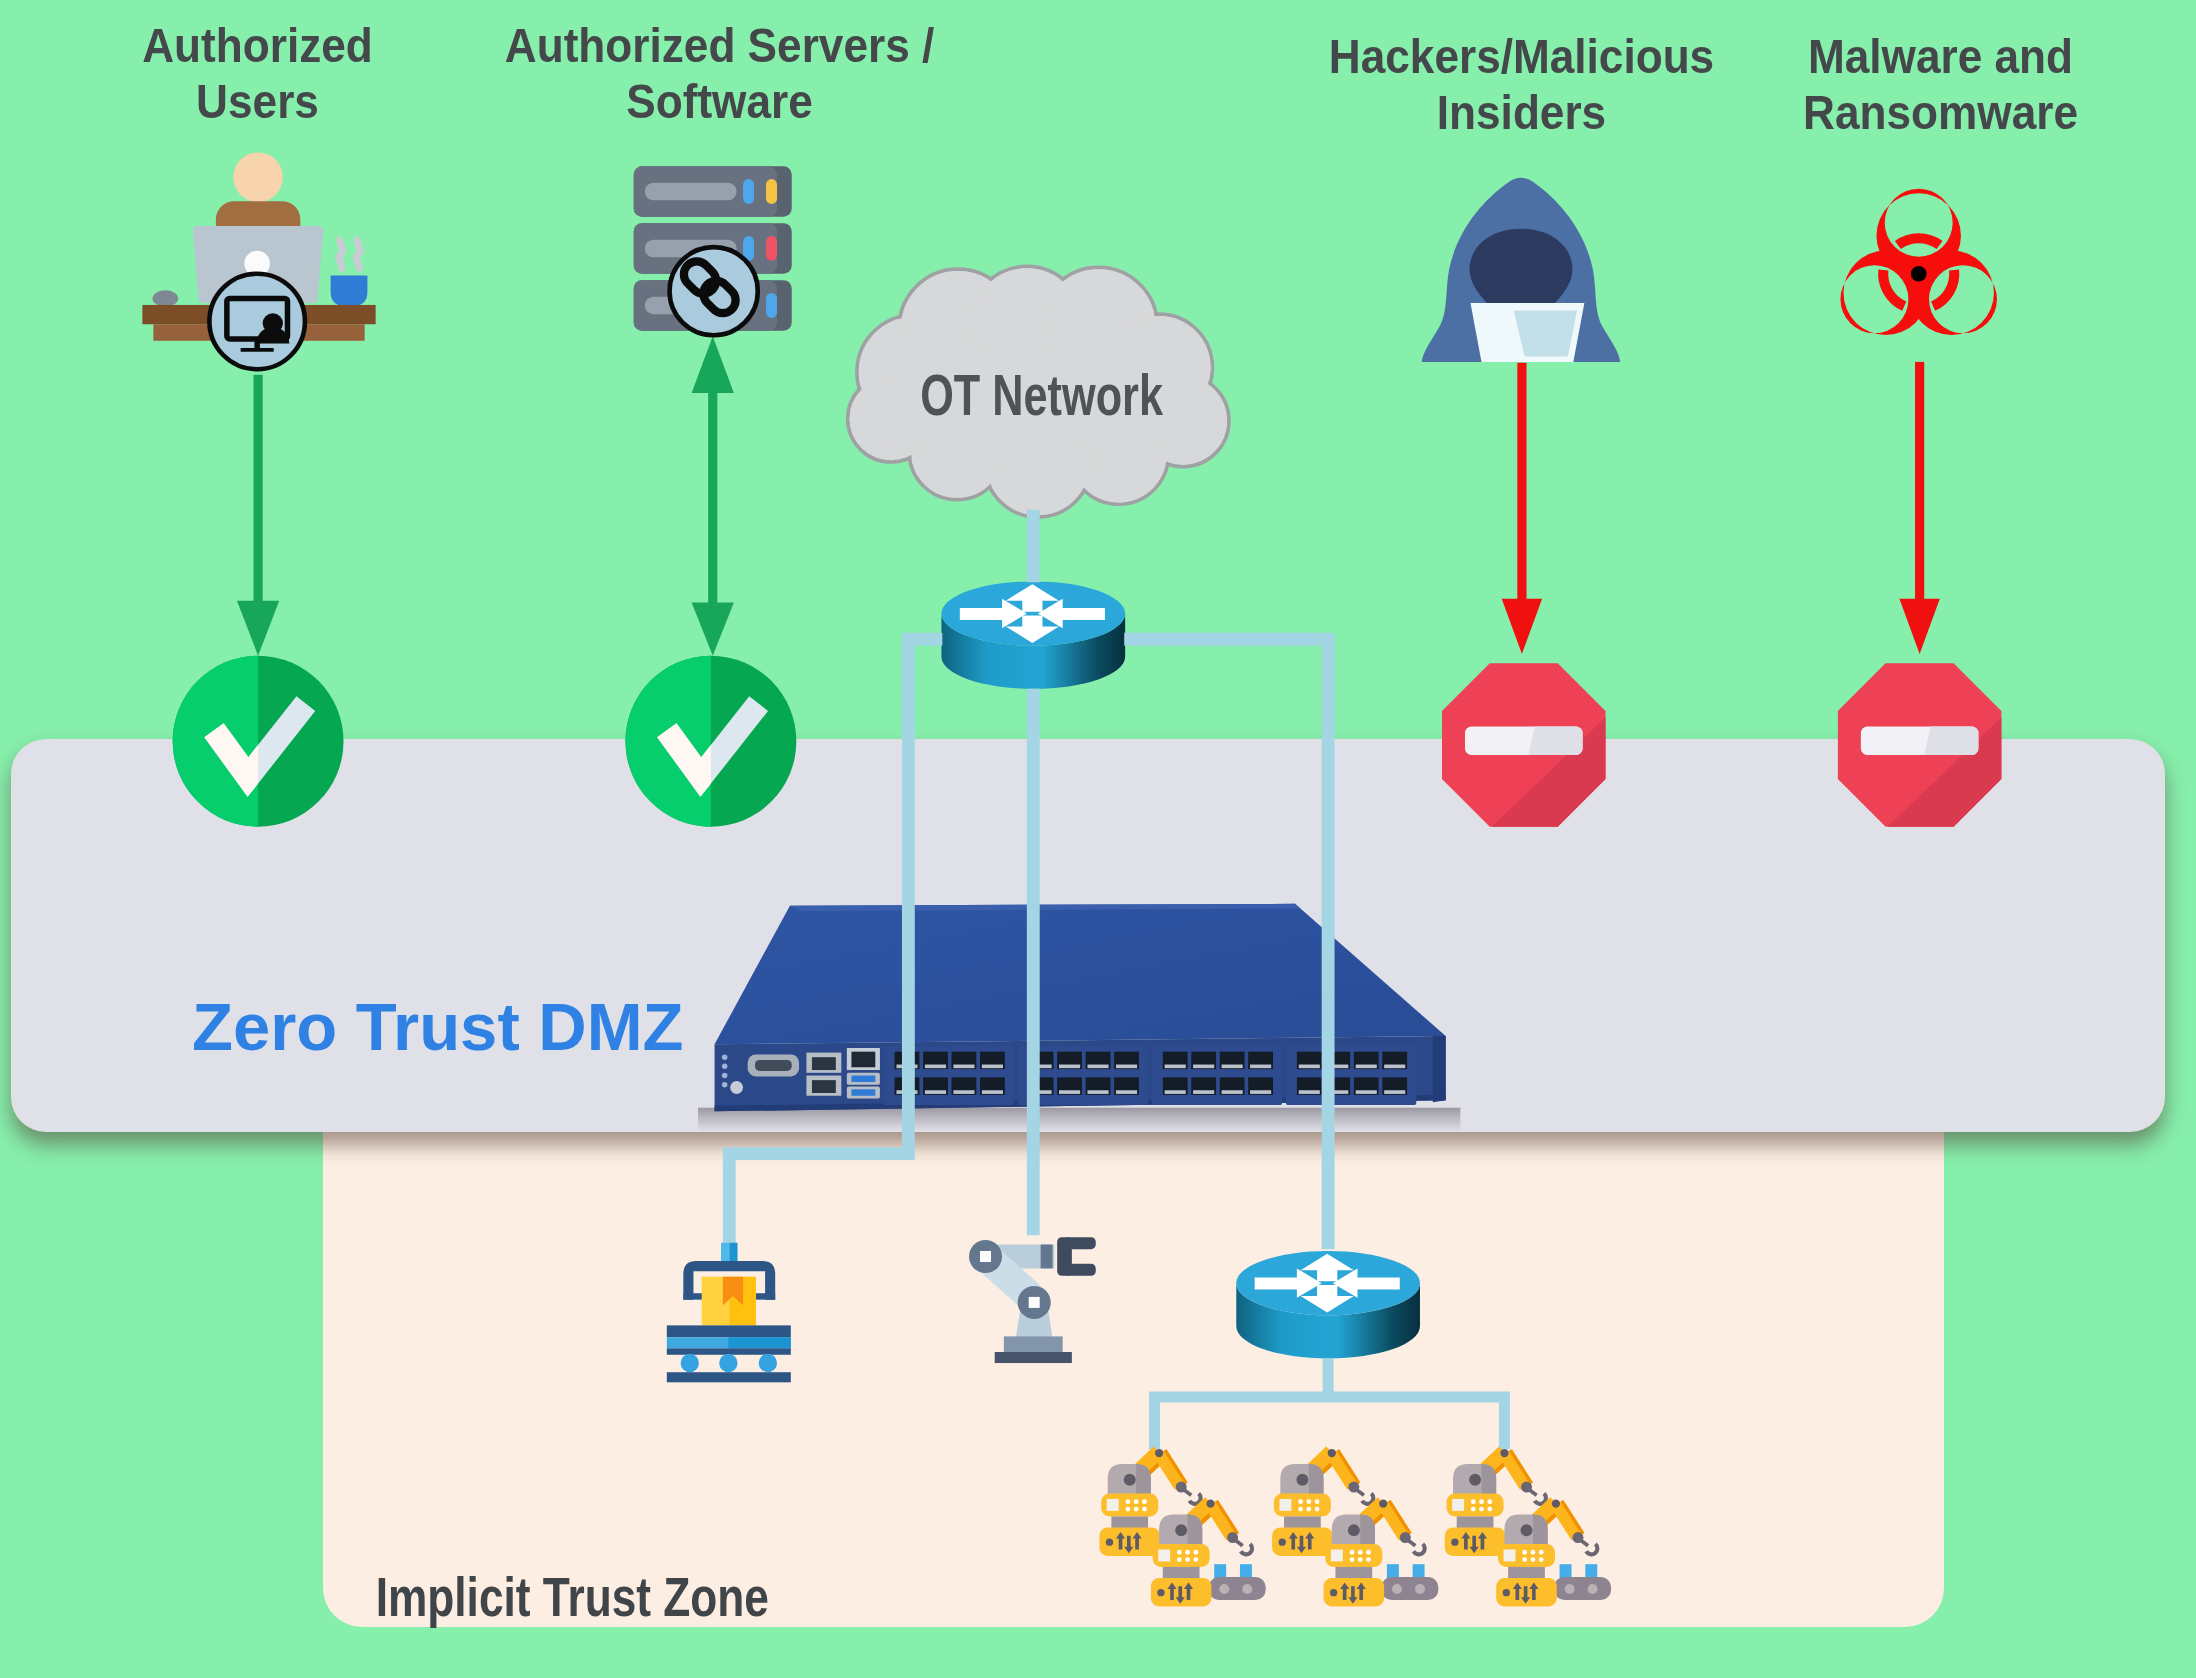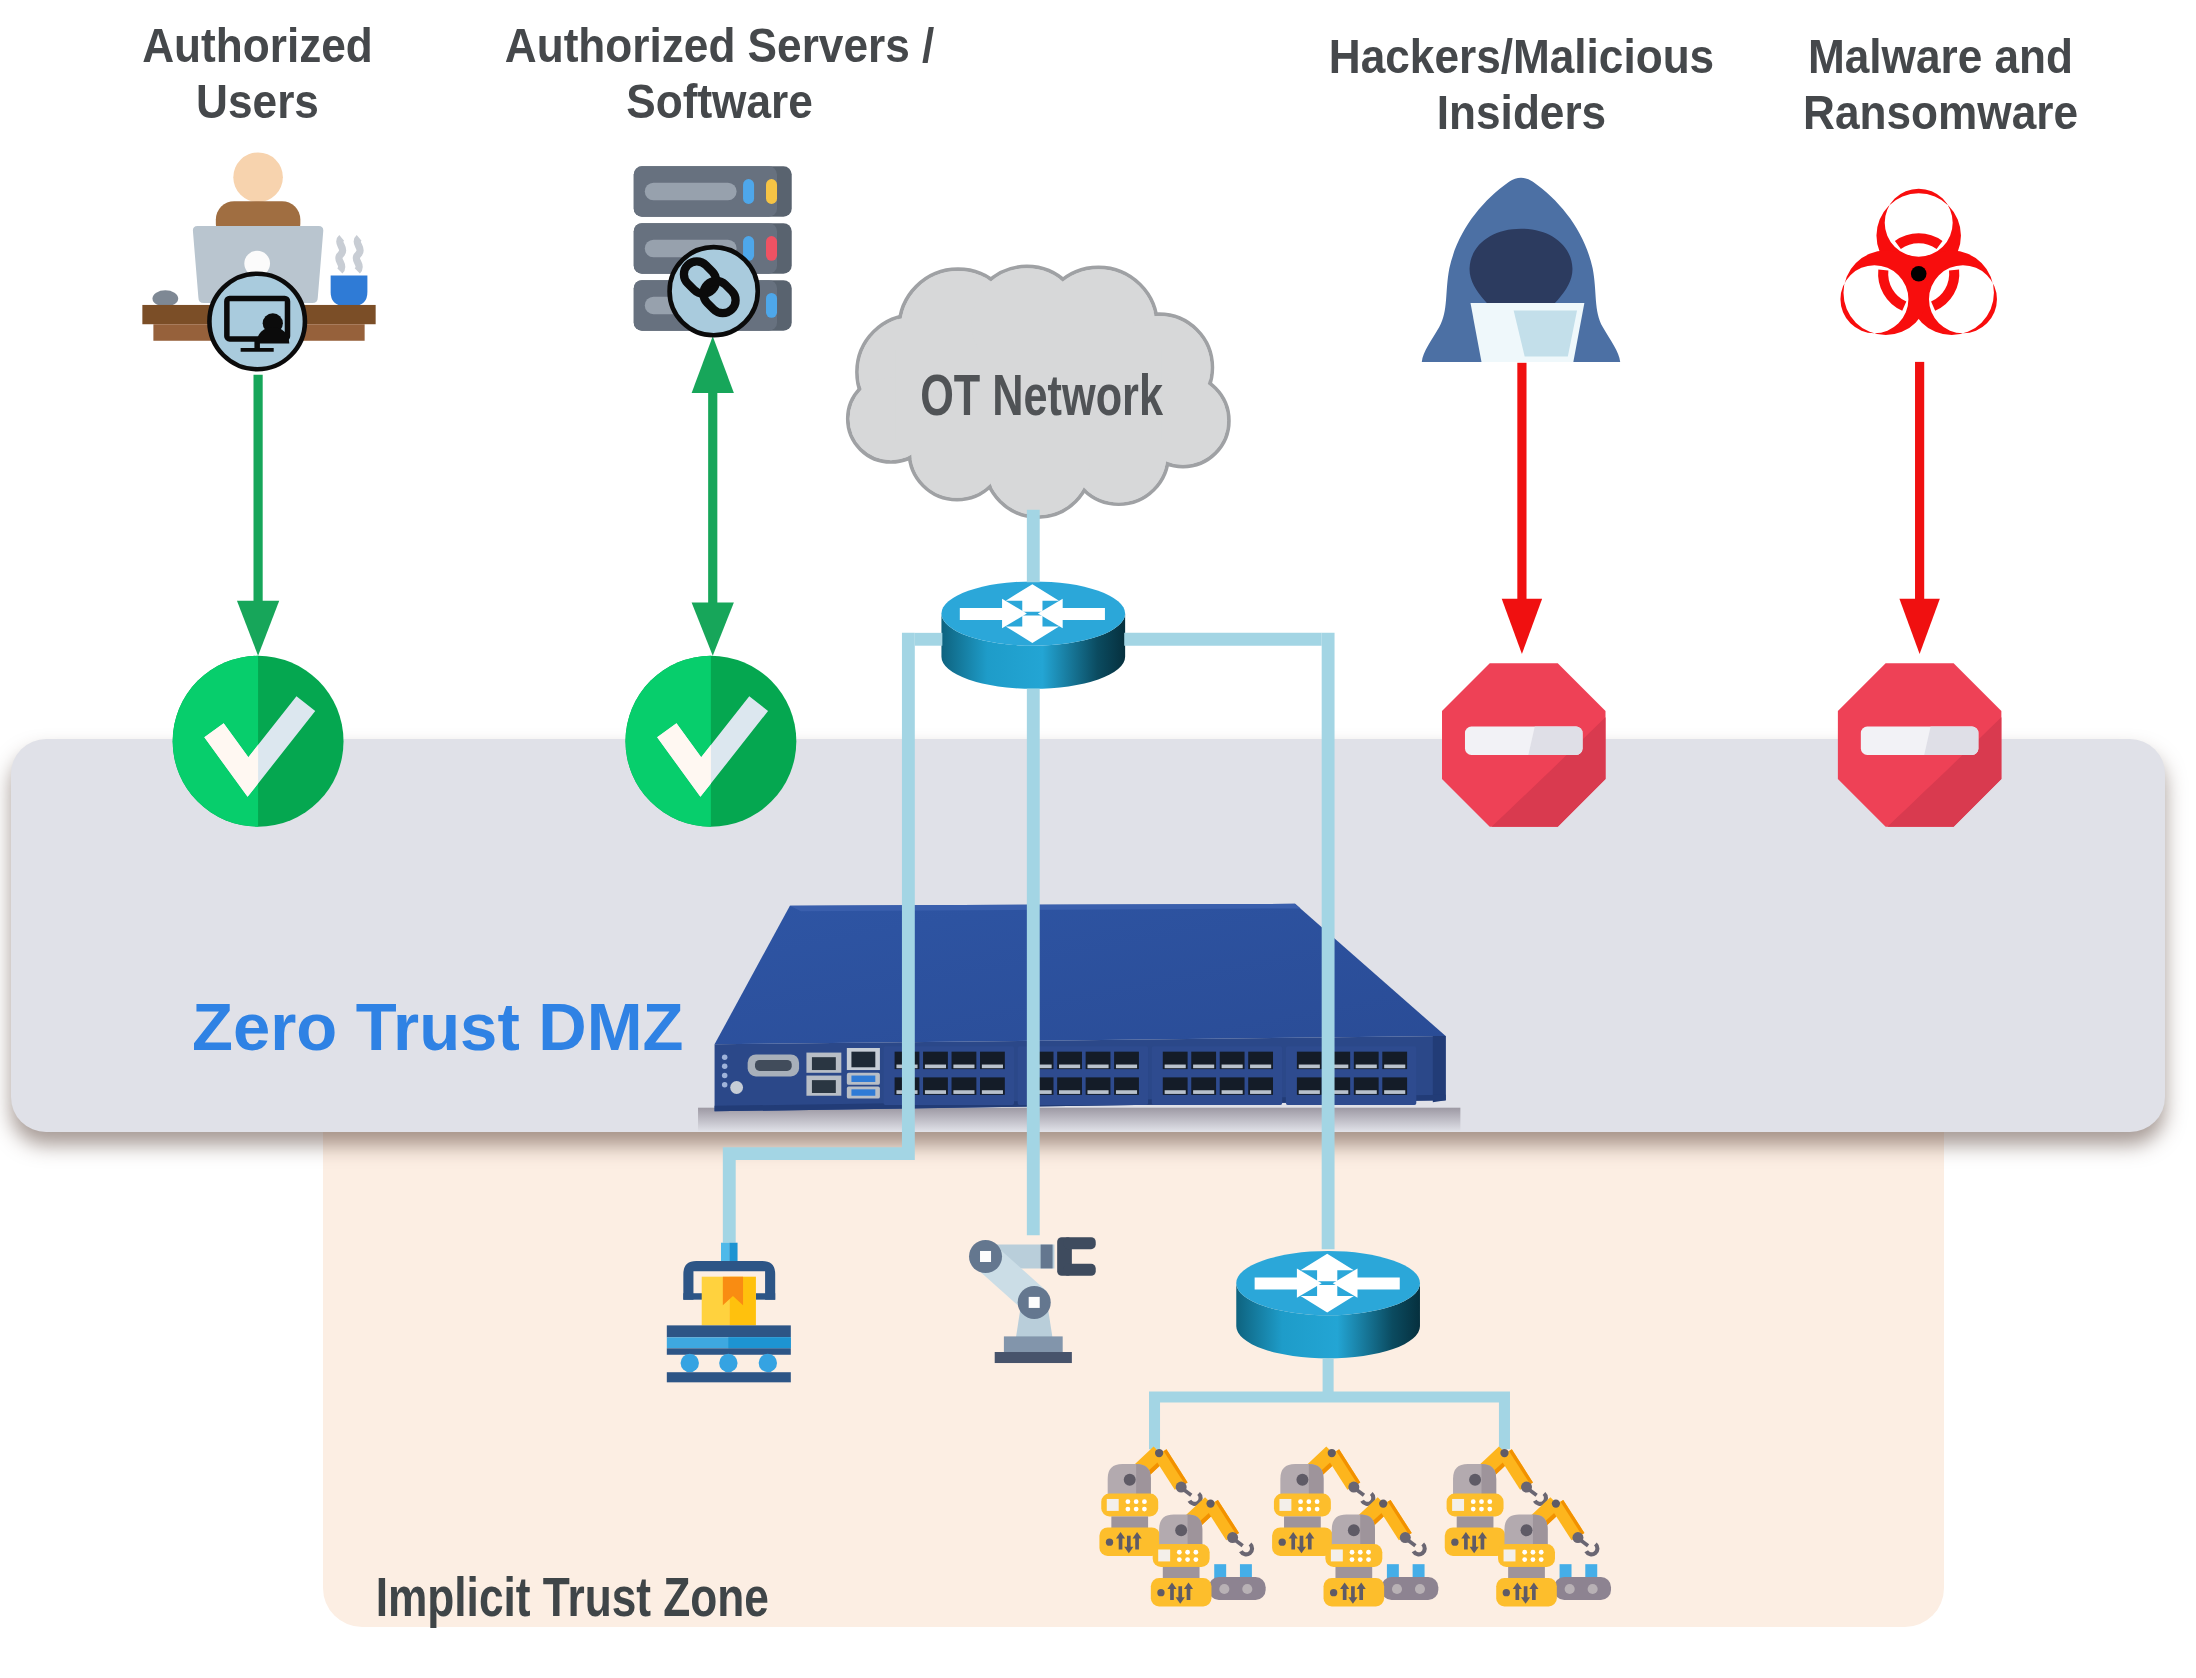--- a/index.html
+++ b/index.html
@@ -1,16 +1,16 @@
 <!DOCTYPE html>
 <html style="font-size:14.7px"><head>
 <meta charset="utf-8">
 <style>
 html,body{margin:0;padding:0;background:#000;}
-#stage{position:relative;width:2197px;height:1679px;background:#ffffff;overflow:hidden;font-family:"Liberation Sans",sans-serif;}
+#stage{position:relative;width:2197px;height:1679px;background:#86efac;overflow:hidden;font-family:"Liberation Sans",sans-serif;}
 #peach{position:absolute;left:323px;top:1047px;width:1621px;height:580px;background:#FCEEE3;border-radius:39px;}
 #band{position:absolute;left:11px;top:739px;width:2154px;height:393px;background:#E0E1E8;border-radius:35px;box-shadow:0 13px 20px rgba(80,55,45,.5);}
 #gfx{position:absolute;left:0;top:0;}
 .lbl{position:absolute;color:#45484B;font-weight:bold;font-size:48px;line-height:56px;text-align:center;white-space:pre;transform:scaleX(.92);}
 </style>
 </head>
 <body>
 <div id="stage">
   <div id="peach"></div>
   <div id="band"></div>

